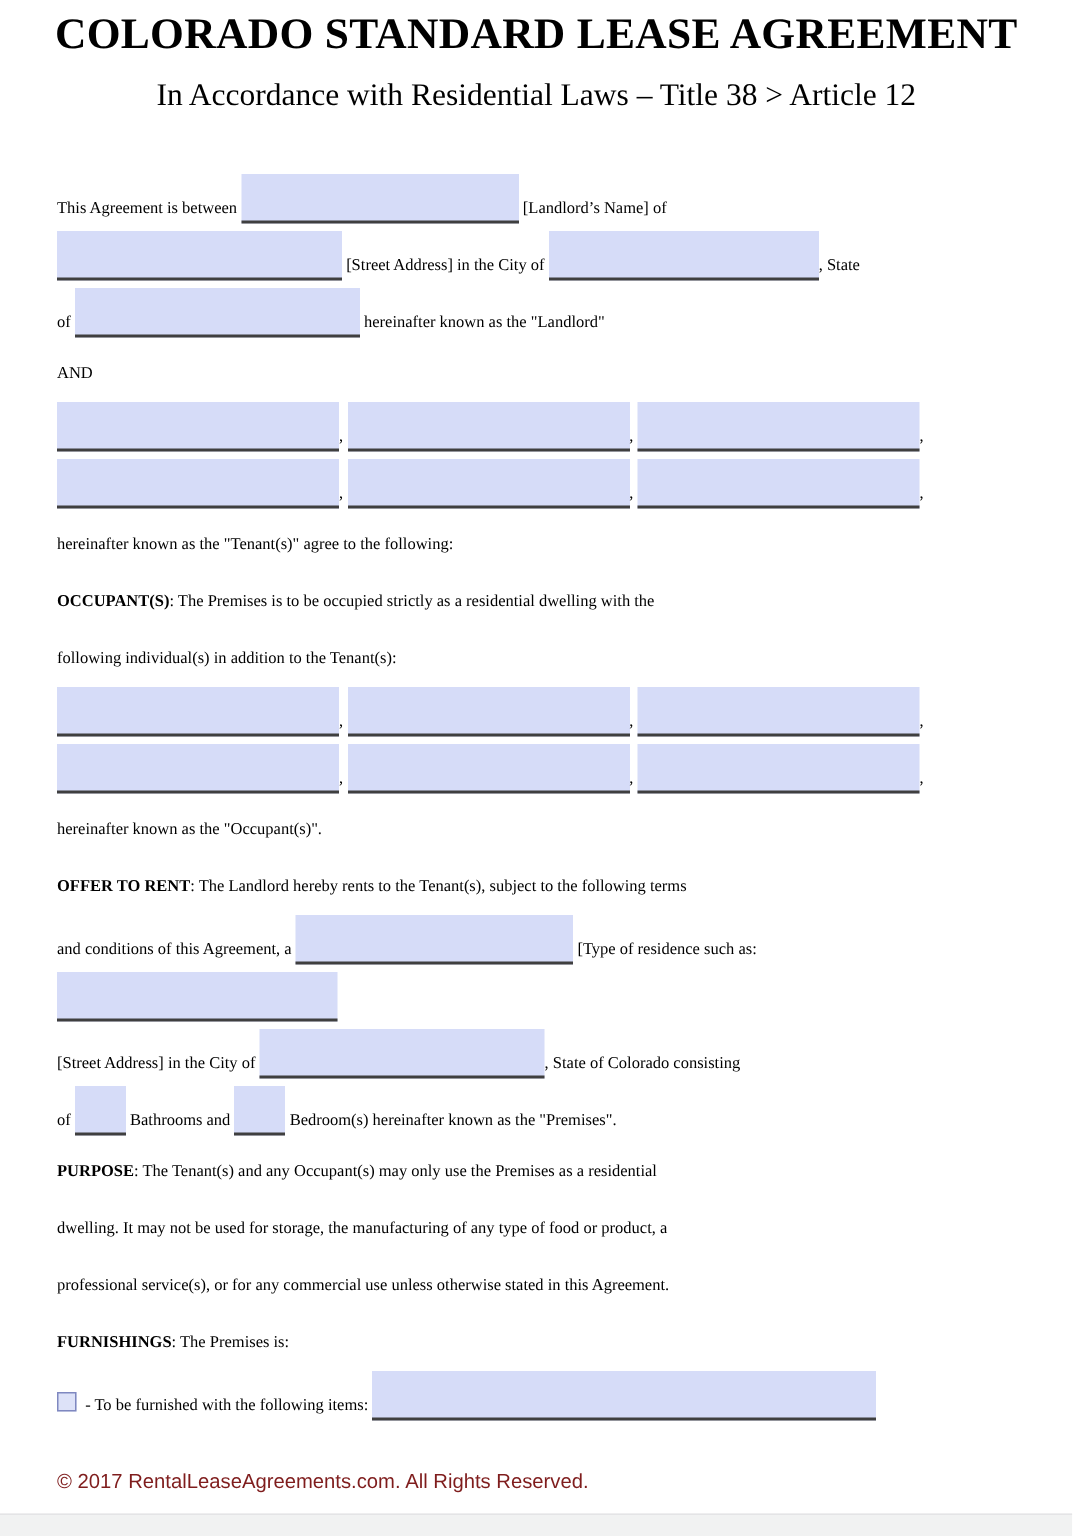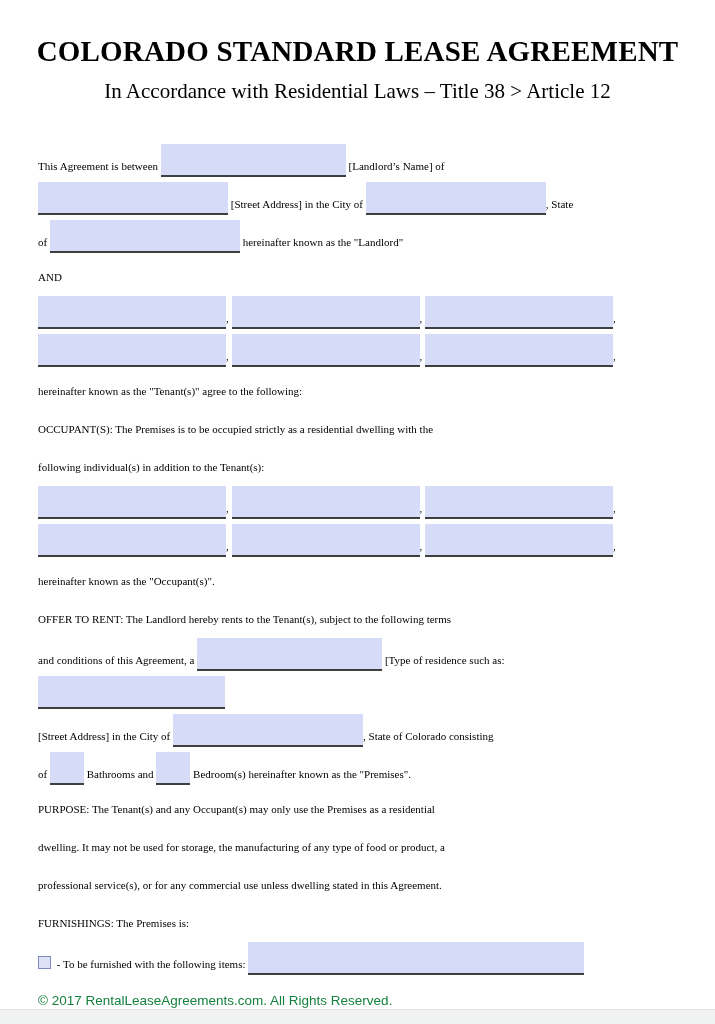--- a/index.html
+++ b/index.html
@@ -6,29 +6,29 @@
     --field-fill:#d6dcf8;
     --field-underline:#3f3f3f;
     --checkbox-fill:#dde2f8;
     --checkbox-border:#7f88c0;
     --page-background:#ffffff;
     --bottom-strip:#f1f1f2;
   }
   *{margin:0;padding:0;box-sizing:border-box;}
   body{width:715px;height:1024px;background:var(--page-background);font-family:"Liberation Serif","DejaVu Serif",serif;color:#000;}
   .page{position:relative;width:715px;height:1024px;background:var(--page-background);overflow:hidden;}
-  .doc-title{margin-top:36px;text-align:center;font-size:29px;font-weight:bold;line-height:1.05;letter-spacing:.2px;}
+  .doc-title{margin-top:8px;text-align:center;font-size:29px;font-weight:bold;line-height:1.05;letter-spacing:.2px;}
   .doc-subtitle{margin-top:13px;text-align:center;font-size:21px;}
   .content{margin-top:40px;padding:0 38px;font-size:11px;}
   .line{height:38px;line-height:38px;white-space:nowrap;overflow:visible;}
-  .b{font-weight:normal;text-align:right;}
+  .b{font-weight:bold;text-align:right;}
   .field{display:inline-block;height:33px;background:var(--field-fill);border-bottom:2px solid var(--field-underline);vertical-align:-7px;}
   .w180{width:180px}.w185{width:185px}.w187{width:187px}.w188{width:188px}.w190{width:190px}.w34{width:34px}.w336{width:336px}
   .checkbox{display:inline-block;width:13px;height:13px;background:var(--checkbox-fill);border:1px solid var(--checkbox-border);vertical-align:-1px;margin-right:3px;}
-  .footer{margin-top:13px;padding-left:38px;font-family:"Liberation Sans","DejaVu Sans",sans-serif;font-size:13.5px;color:#15803d;}
+  .footer{margin-top:28px;padding-left:38px;font-family:"Liberation Sans","DejaVu Sans",sans-serif;font-size:13.5px;color:#7f1d1d;}
   .bottom-strip{position:absolute;left:0;right:0;bottom:0;height:15px;background:var(--bottom-strip);border-top:1px solid #e4e4e6;}
 </style>
 </head>
 <body>
 
 <div class="page">
 
   <h1 class="doc-title">COLORADO STANDARD LEASE AGREEMENT</h1>
   <div class="doc-subtitle">In Accordance with Residential Laws – Title 38 &gt; Article 12</div>
 
@@ -111,21 +111,21 @@
       <span>Bedroom(s) hereinafter known as the "Premises".</span>
     </div>
 
     <div class="line">
       <span class="b">PURPOSE</span><span>: The Tenant(s) and any Occupant(s) may only use the Premises as a residential</span>
     </div>
     <div class="line">
       <span>dwelling. It may not be used for storage, the manufacturing of any type of food or product, a</span>
     </div>
     <div class="line">
-      <span>professional service(s), or for any commercial use unless dwelling stated in this Agreement.</span>
+      <span>professional service(s), or for any commercial use unless otherwise stated in this Agreement.</span>
     </div>
 
     <div class="line">
       <span class="b">FURNISHINGS</span><span>: The Premises is:</span>
     </div>
     <div class="line">
       <span class="checkbox"></span>
       <span>- To be furnished with the following items:</span>
       <span class="field w336"></span>
     </div>

